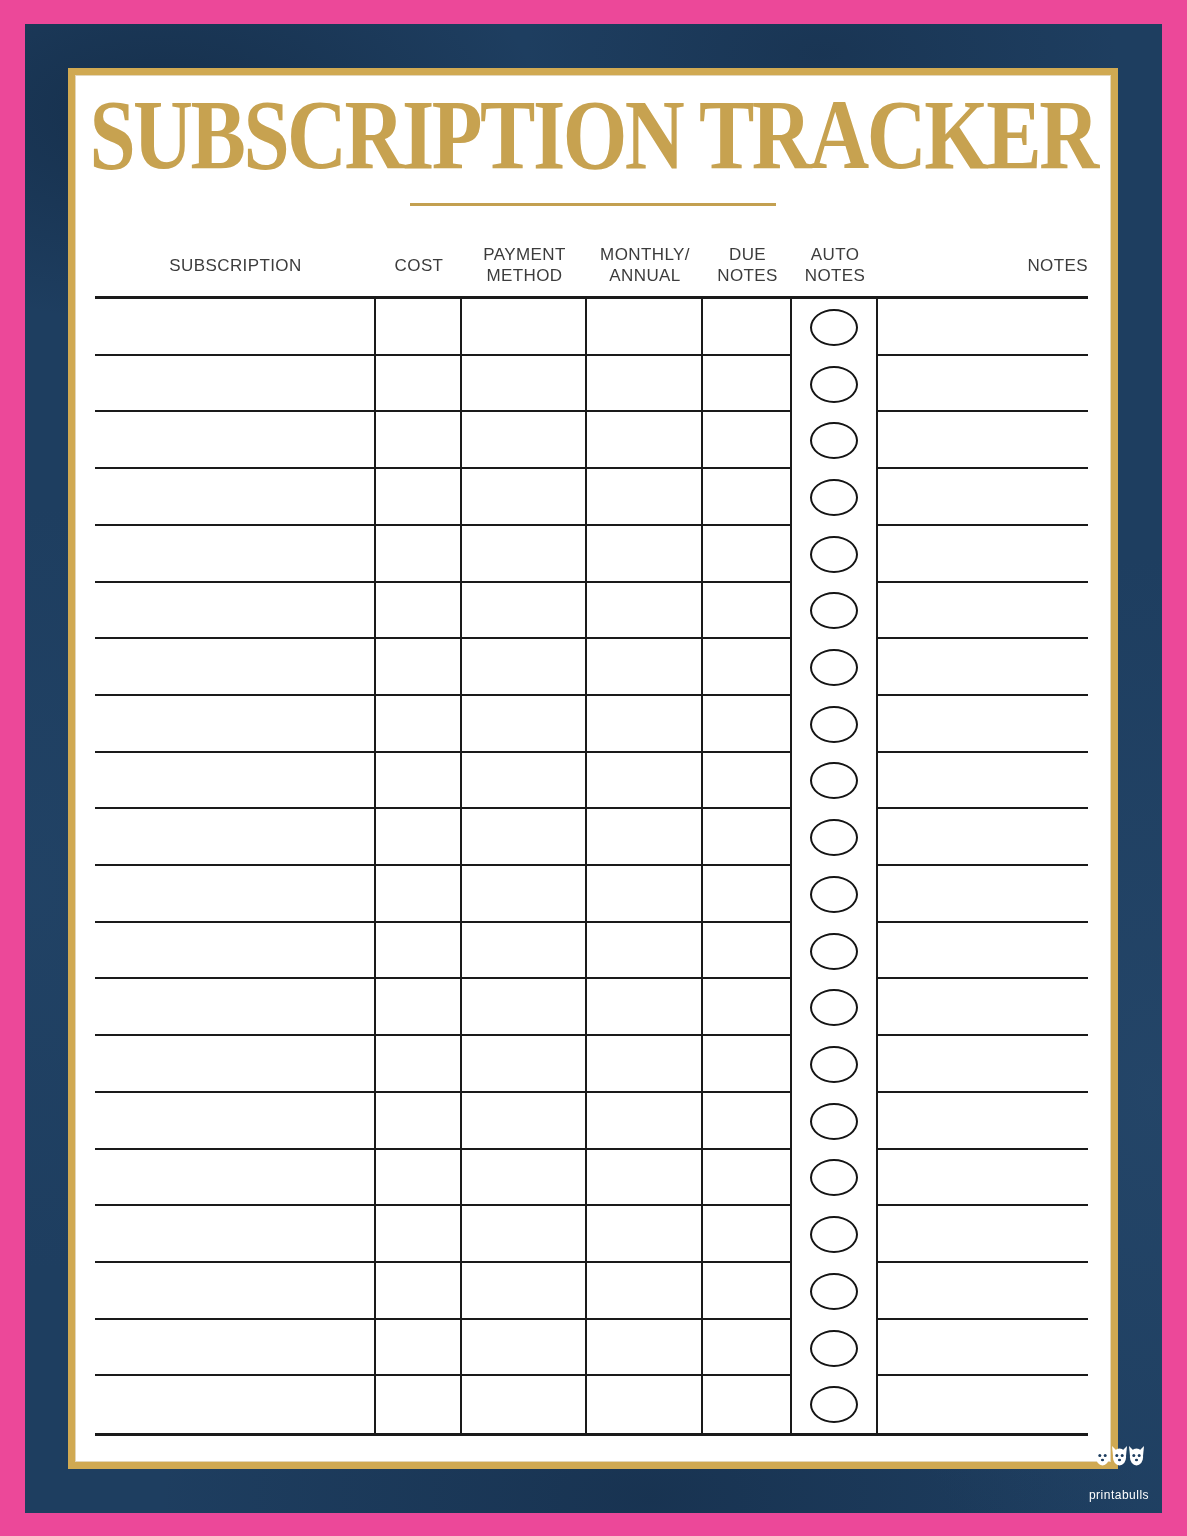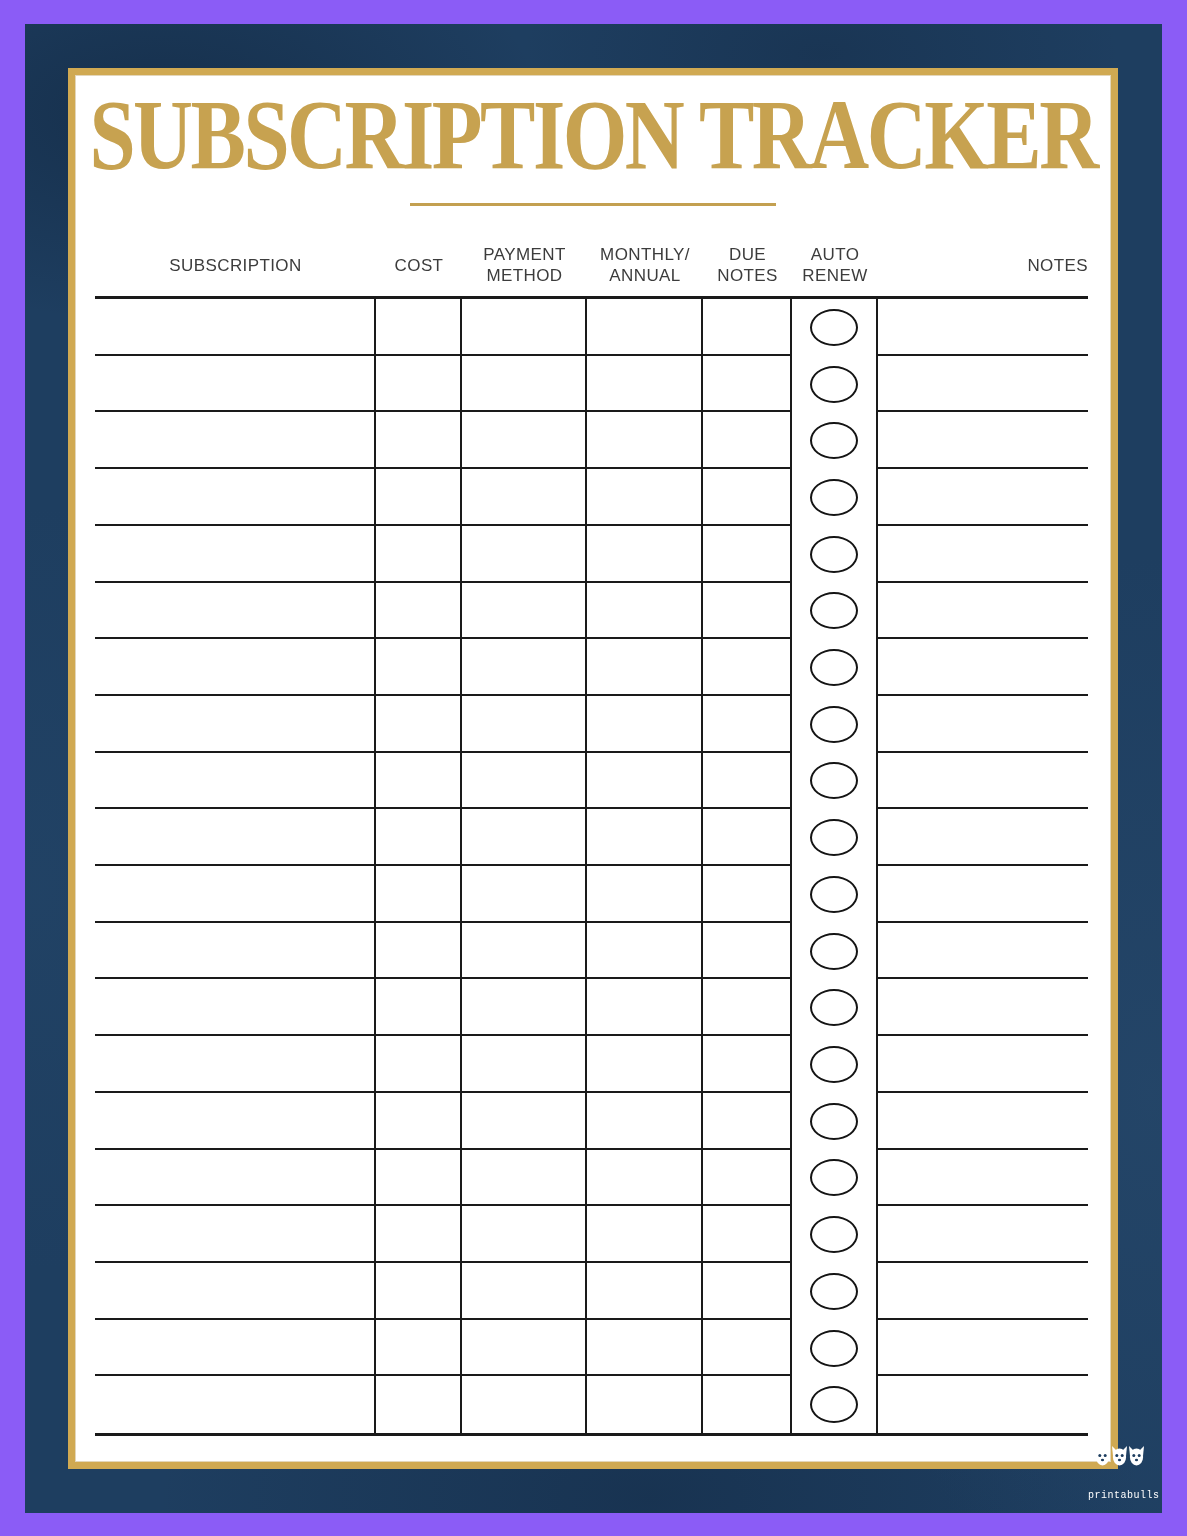--- a/index.html
+++ b/index.html
@@ -1,17 +1,17 @@
 <!DOCTYPE html>
 <html><head>
 <meta charset="utf-8">
 <style>
   html,body{margin:0;padding:0;}
   body{background:#ffffff;font-family:"Liberation Sans",sans-serif;}
-  .page{position:relative;width:1187px;height:1536px;background:#8b5cf6;overflow:hidden;}
+  .page{position:relative;width:1187px;height:1536px;background:#ec4899;overflow:hidden;}
 
   
   .frame{
     position:absolute;left:25px;top:24px;width:1137px;height:1489px;
     background-color:#1e3e60;
     background-image:
       radial-gradient(ellipse 620px 340px at 12% 6%, rgba(10,26,46,.40), transparent 62%),
       radial-gradient(ellipse 520px 900px at 99% 72%, rgba(46,82,118,.35), transparent 60%),
       radial-gradient(ellipse 760px 420px at 55% 99%, rgba(13,31,54,.35), transparent 65%),
       radial-gradient(ellipse 420px 640px at 1% 58%, rgba(40,76,112,.30), transparent 60%),
@@ -74,22 +74,22 @@
     width:44px;height:33px;border:2.5px solid #141414;border-radius:50%;
     background:transparent;
   }
 
   
   .logo{
     position:absolute;right:12px;bottom:12px;width:62px;text-align:center;color:#ffffff;
   }
   .logo-dogs{display:flex;justify-content:center;gap:2px;}
   .logo-text{
-    font-size:10px;line-height:11px;letter-spacing:.5px;color:#ffffff;
-    font-family:Liberation Mono, monospace;
+    font-size:12px;line-height:11px;letter-spacing:.5px;color:#ffffff;
+    font-family:Liberation Sans, sans-serif;
     margin-top:24px;
   }
 </style>
 </head>
 <body>
 
 <div class="page">
   <div class="frame">
 
     <div class="gold-border">
@@ -101,21 +101,21 @@
         <div class="thead">
           <div class="hcell col-sub">SUBSCRIPTION</div>
           <div class="hcell col-cost">COST</div>
           <div class="hcell col-pay">PAYMENT
 METHOD</div>
           <div class="hcell col-ma">MONTHLY/
 ANNUAL</div>
           <div class="hcell col-due">DUE
 NOTES</div>
           <div class="hcell col-auto">AUTO
-RENEW</div>
+NOTES</div>
           <div class="hcell col-notes">NOTES</div>
         </div>
 
         <div class="tbody">
   <div class="row">
     <div class="cell col-sub"></div>
     <div class="cell col-cost"></div>
     <div class="cell col-pay"></div>
     <div class="cell col-ma"></div>
     <div class="cell col-due"></div>

